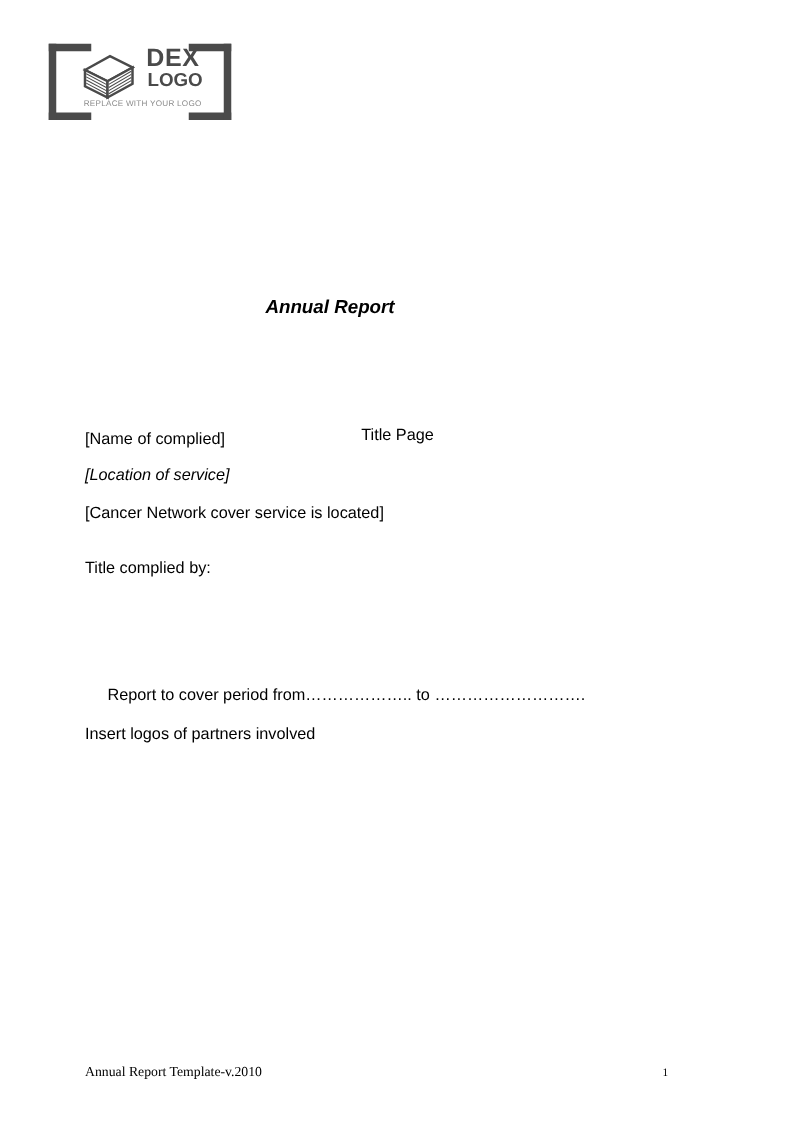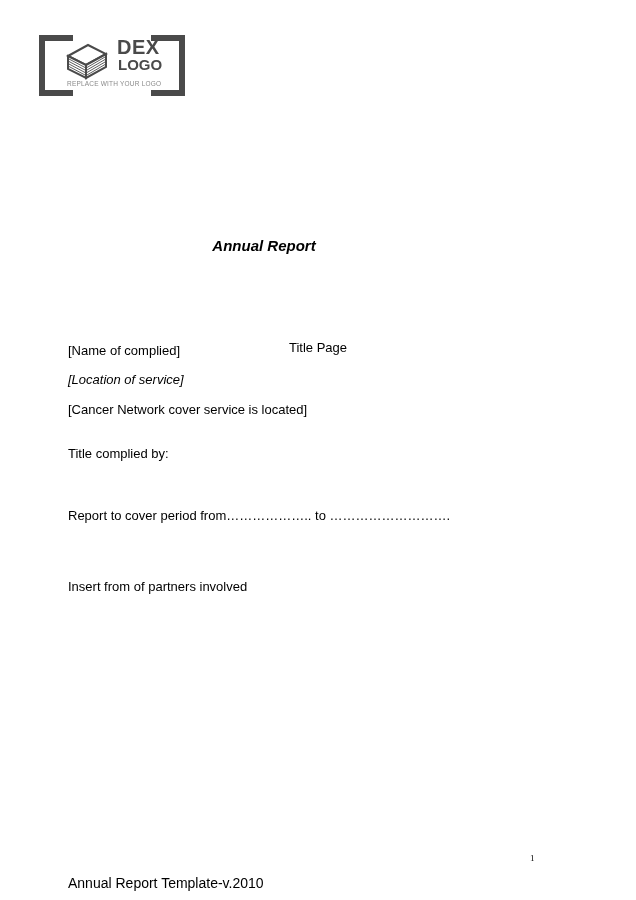--- a/index.html
+++ b/index.html
@@ -92,23 +92,23 @@
     .field {
       position: absolute;
       left: 68px;
       font-size: 13px;
       line-height: 16px;
       white-space: nowrap;
     }
     .footer-left {
       position: absolute;
       left: 68px;
-      top: 878px;
-      font-family: Liberation Sans, sans-serif;
-      font-size: 14px;
+      top: 853px;
+      font-family: Liberation Serif, serif;
+      font-size: 11px;
       line-height: 11px;
       color: #000;
     }
     .footer-right {
       position: absolute;
       left: 530px;
       top: 853px;
       font-family: "Liberation Serif", serif;
       font-size: 9px;
       line-height: 11px;
@@ -139,17 +139,17 @@
   <div class="logo-tag">REPLACE WITH YOUR LOGO</div>
 </div>
 
 <div class="title">Annual Report</div>
 <div class="subtitle">Title Page</div>
 
 <div class="field" style="top:343px;">[Name of complied]</div>
 <div class="field" style="top:372px;font-style:italic;">[Location of service]</div>
 <div class="field" style="top:402px;">[Cancer Network cover service is located]</div>
 <div class="field" style="top:446px;">Title complied by:</div>
-<div class="field" style="top:508px;">Report to cover period from……………….. to ……………………….</div>
-<div class="field" style="top:579px;">Insert from of partners involved</div>
+<div class="field" style="top:548px;margin-left:18px;">Report to cover period from……………….. to ……………………….</div>
+<div class="field" style="top:579px;">Insert logos of partners involved</div>
 
 <div class="footer-left">Annual Report Template-v.2010</div>
 <div class="footer-right">1</div>
 
 </body></html>

